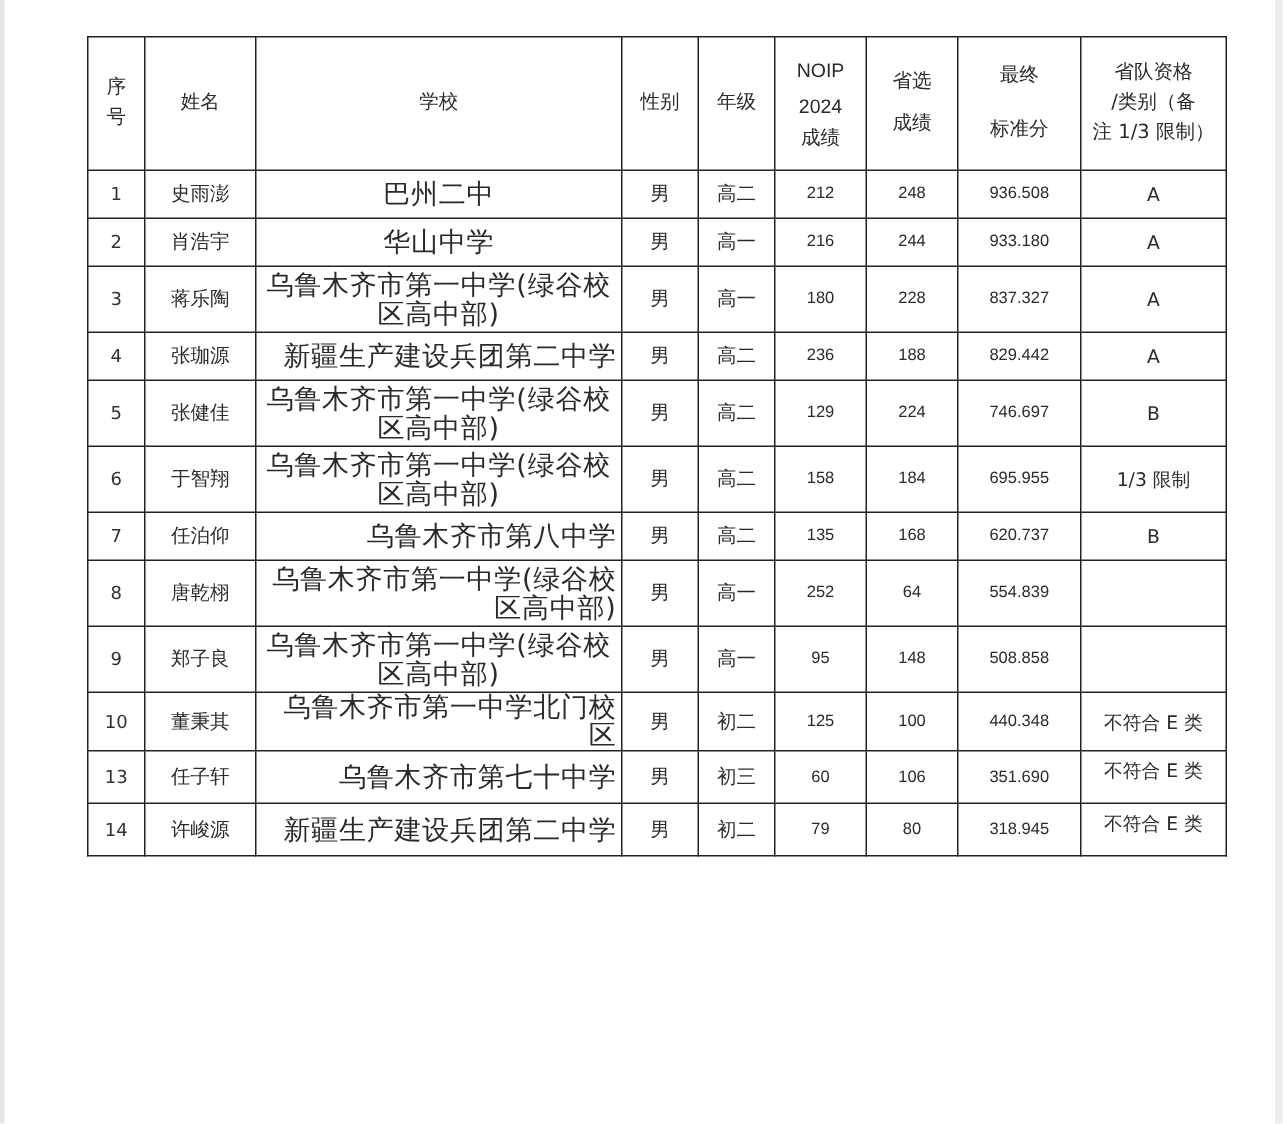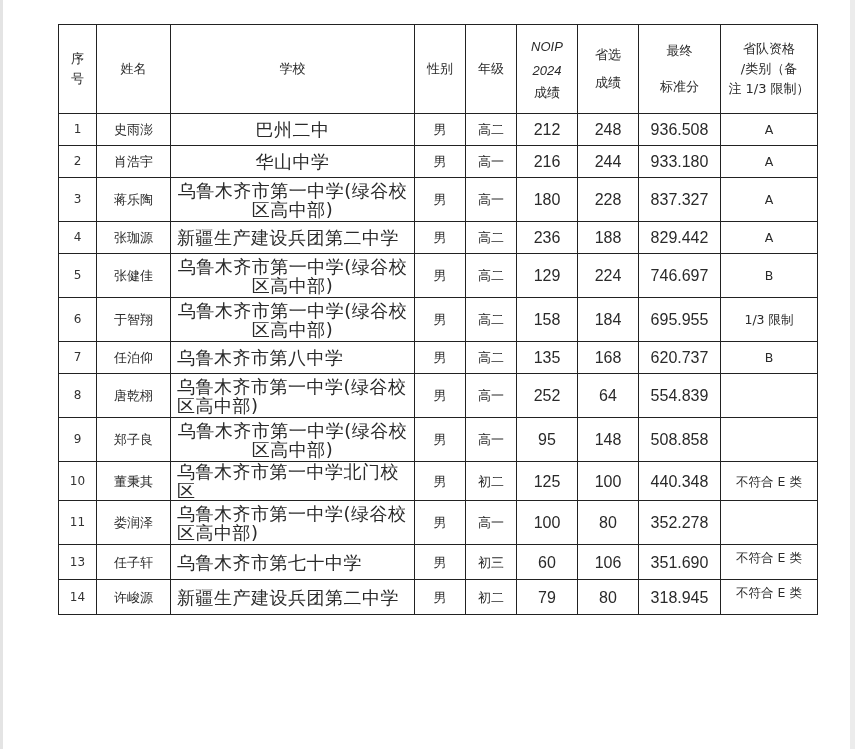--- a/index.html
+++ b/index.html
@@ -25,29 +25,29 @@
     font-weight: normal;
     text-align: center;
     vertical-align: middle;
     line-height: 19px;
     overflow: hidden;
   }
   table.roster th { height: 88px; font-size: 13px; line-height: 20px; }
   td.idx { text-align: left; vertical-align: top; padding: 4px 0 0 8px; font-size: 12px; color: #333; }
   td.name { font-size: 13px; }
   td.school { font-size: 18px; letter-spacing: 0.5px; text-align: center; }
-  td.school.left { text-align: left; padding-left: 6px; }
-  td.num { font-family: "Liberation Sans", sans-serif; font-size: 16px; }
+  td.school.left { text-align: right; padding-left: 6px; }
+  td.num { font-family: "Liberation Sans", sans-serif; font-size: 11px; }
   td.note { font-size: 12.5px; }
   td.note.top { vertical-align: top; padding-top: 3px; }
   tr.h34 td { height: 31px; }
   tr.h46 td { height: 43px; }
   tr.h45 td { height: 42px; }
   th .stack { display: block; }
-  th .noip { display: block; font-family: "Liberation Sans", sans-serif; line-height: 24px; font-style: italic; }
+  th .noip { display: block; font-family: "Liberation Sans", sans-serif; line-height: 24px; }
 </style>
 </head>
 <body>
 
 <div class="edge-left"></div>
 <div class="edge-right"></div>
 
 <table class="roster">
   <colgroup>
     <col style="width:38px">
@@ -194,31 +194,20 @@
     <td class="idx">10</td>
     <td class="name">董秉其</td>
     <td class="school left">乌鲁木齐市第一中学北门校区</td>
     <td>男</td>
     <td>初二</td>
     <td class="num">125</td>
     <td class="num">100</td>
     <td class="num">440.348</td>
     <td class="note">不符合 E 类</td>
   </tr>
-      <tr class="h46">
-    <td class="idx">11</td>
-    <td class="name">娄润泽</td>
-    <td class="school left">乌鲁木齐市第一中学(绿谷校区高中部)</td>
-    <td>男</td>
-    <td>高一</td>
-    <td class="num">100</td>
-    <td class="num">80</td>
-    <td class="num">352.278</td>
-    <td class="note"></td>
-  </tr>
       <tr class="h34">
     <td class="idx">13</td>
     <td class="name">任子轩</td>
     <td class="school left">乌鲁木齐市第七十中学</td>
     <td>男</td>
     <td>初三</td>
     <td class="num">60</td>
     <td class="num">106</td>
     <td class="num">351.690</td>
     <td class="note top">不符合 E 类</td>

